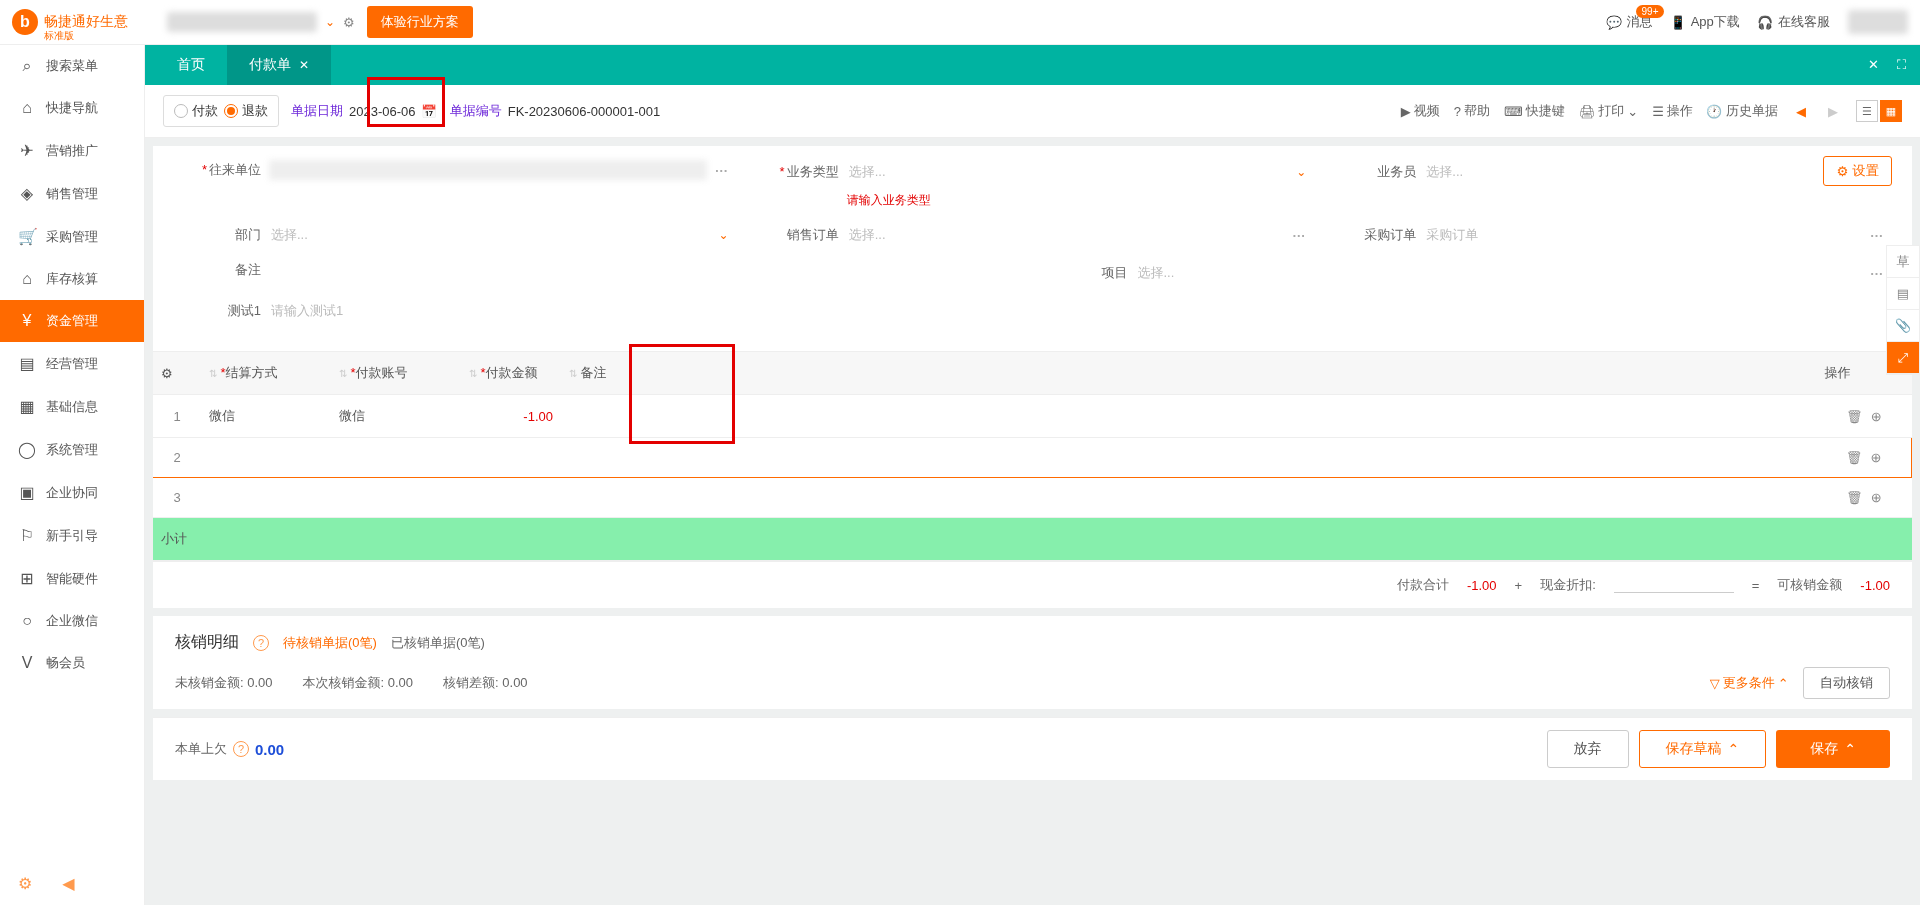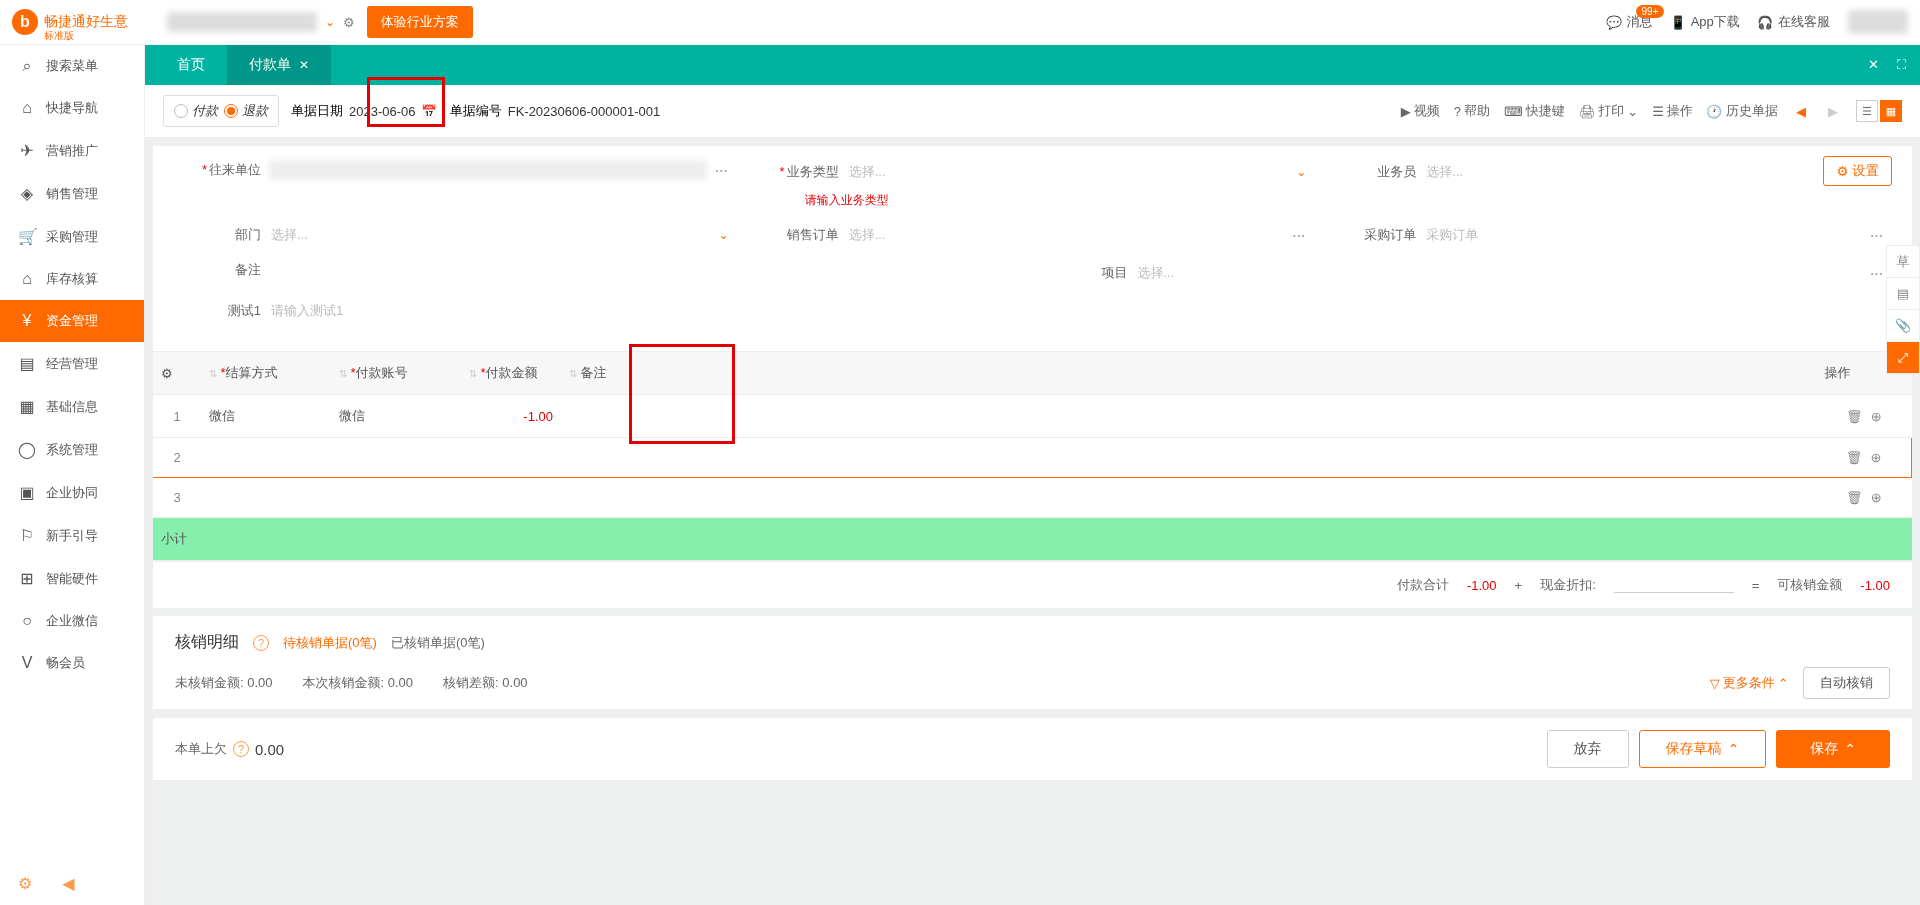--- a/index.html
+++ b/index.html
@@ -40,29 +40,29 @@
 
 .tabs-bar { height: 40px; background: #00b3a1; display: flex; align-items: center; padding: 9px 10px; }
 .tab { padding: 0 22px; height: 40px; display: flex; align-items: center; color: #fff; cursor: pointer; gap: 8px; font-size: 14px; }
 .tab.active { background: #009688; }
 .tab-close { font-size: 12px; cursor: pointer; }
 .tabs-right { margin-left: auto; display: flex; gap: 10px; color: #fff; }
 .tabs-right span { cursor: pointer; padding: 4px; }
 
 
 .toolbar { background: #fff; padding: 10px 18px; display: flex; align-items: center; gap: 12px; border-bottom: 1px solid #eee; position: relative; }
-.radio-group { display: flex; align-items: center; gap: 6px; border: 1px solid #ddd; border-radius: 3px; padding: 6px 10px; font-style: italic; }
+.radio-group { display: flex; align-items: center; gap: 6px; border: 1px solid #ddd; border-radius: 3px; padding: 6px 10px; }
 .radio-item { display: flex; align-items: center; gap: 4px; cursor: pointer; }
 .radio-circle { width: 14px; height: 14px; border: 1px solid #bbb; border-radius: 50%; display: inline-flex; align-items: center; justify-content: center; }
 .radio-circle.selected { border-color: #ff6a00; }
 .radio-circle.selected::after { content: ''; width: 8px; height: 8px; background: #ff6a00; border-radius: 50%; }
 .red-box-highlight { position: absolute; border: 3px solid #e30000; pointer-events: none; }
 .red-box-1 { left: 222px; top: -8px; width: 78px; height: 50px; }
 .toolbar-field { display: flex; align-items: center; gap: 6px; }
-.toolbar-field label { color: #000000; }
+.toolbar-field label { color: #6d28d9; }
 .toolbar-field .value { color: #333; }
 .cal-icon { color: #ff6a00; }
 .toolbar-right { margin-left: auto; display: flex; align-items: center; gap: 14px; color: #666; font-size: 13px; }
 .toolbar-right-item { display: flex; align-items: center; gap: 3px; cursor: pointer; }
 .view-toggle { display: flex; gap: 2px; }
 .view-toggle span { width: 22px; height: 22px; border: 1px solid #ccc; display: flex; align-items: center; justify-content: center; cursor: pointer; font-size: 11px; }
 .view-toggle span.active { background: #ff6a00; color: #fff; border-color: #ff6a00; }
 .nav-arrow { color: #ff6a00; cursor: pointer; padding: 0 4px; }
 
 
@@ -114,21 +114,21 @@
 .wo-tab { color: #666; cursor: pointer; }
 .wo-tab.active { color: #ff6a00; }
 .writeoff-stats { display: flex; gap: 30px; color: #666; font-size: 13px; }
 .writeoff-actions { margin-left: auto; display: flex; align-items: center; gap: 14px; }
 .more-cond { color: #ff6a00; cursor: pointer; display: flex; align-items: center; gap: 3px; }
 .btn-outline { border: 1px solid #ccc; background: #fff; padding: 6px 16px; border-radius: 3px; cursor: pointer; color: #555; }
 
 
 .bottom-bar { background: #fff; padding: 12px 22px; margin: 0 8px 8px; display: flex; align-items: center; border-top: 1px solid #eee; }
 .owed { display: flex; align-items: center; gap: 6px; color: #666; }
-.owed .amount-val { font-weight: normal; color: #404040; font-size: 15px; }
+.owed .amount-val { font-weight: bold; color: #1d4ed8; font-size: 15px; }
 .bottom-actions { margin-left: auto; display: flex; gap: 10px; }
 .btn-default { border: 1px solid #ccc; background: #fff; padding: 9px 26px; border-radius: 3px; cursor: pointer; color: #555; font-size: 14px; }
 .btn-draft { border: 1px solid #ff6a00; background: #fff; color: #ff6a00; padding: 9px 26px; border-radius: 3px; cursor: pointer; font-size: 14px; display: flex; align-items: center; gap: 6px; }
 .btn-save { background: #ff6a00; color: #fff; border: none; padding: 9px 34px; border-radius: 3px; cursor: pointer; font-size: 14px; display: flex; align-items: center; gap: 6px; }
 
 
 .float-toolbar { position: absolute; right: 0; top: 200px; display: flex; flex-direction: column; background: #fff; border: 1px solid #eee; }
 .float-toolbar span { width: 32px; height: 32px; display: flex; align-items: center; justify-content: center; cursor: pointer; color: #888; border-bottom: 1px solid #eee; }
 .float-toolbar span.active { background: #ff6a00; color: #fff; }
 </style>
@@ -322,21 +322,21 @@
             <label class="form-label"><span class="req">*</span><span>往来单位</span></label>
             <span class="form-input blurred-input"></span>
             <span class="dots">⋯</span>
           </div>
           <div class="form-group" style="flex-direction:column; align-items:stretch;">
             <div style="display:flex; align-items:center; gap:8px; width:100%;">
               <label class="form-label"><span class="req">*</span><span>业务类型</span></label>
               <input class="form-input" placeholder="选择..." style="">
               <span class="select-arrow">⌄</span>
             </div>
-            <div class="err-text" style="margin-left:46px;">请输入业务类型</div>
+            <div class="err-text" style="margin-left:88px;">请输入业务类型</div>
           </div>
           <div class="form-group">
             <label class="form-label">业务员</label>
             <input class="form-input" placeholder="选择..." style="">
             <span class="dots">⋯</span>
           </div>
         </div>
         <div class="form-row">
           <div class="form-group">
             <label class="form-label">部门</label>

